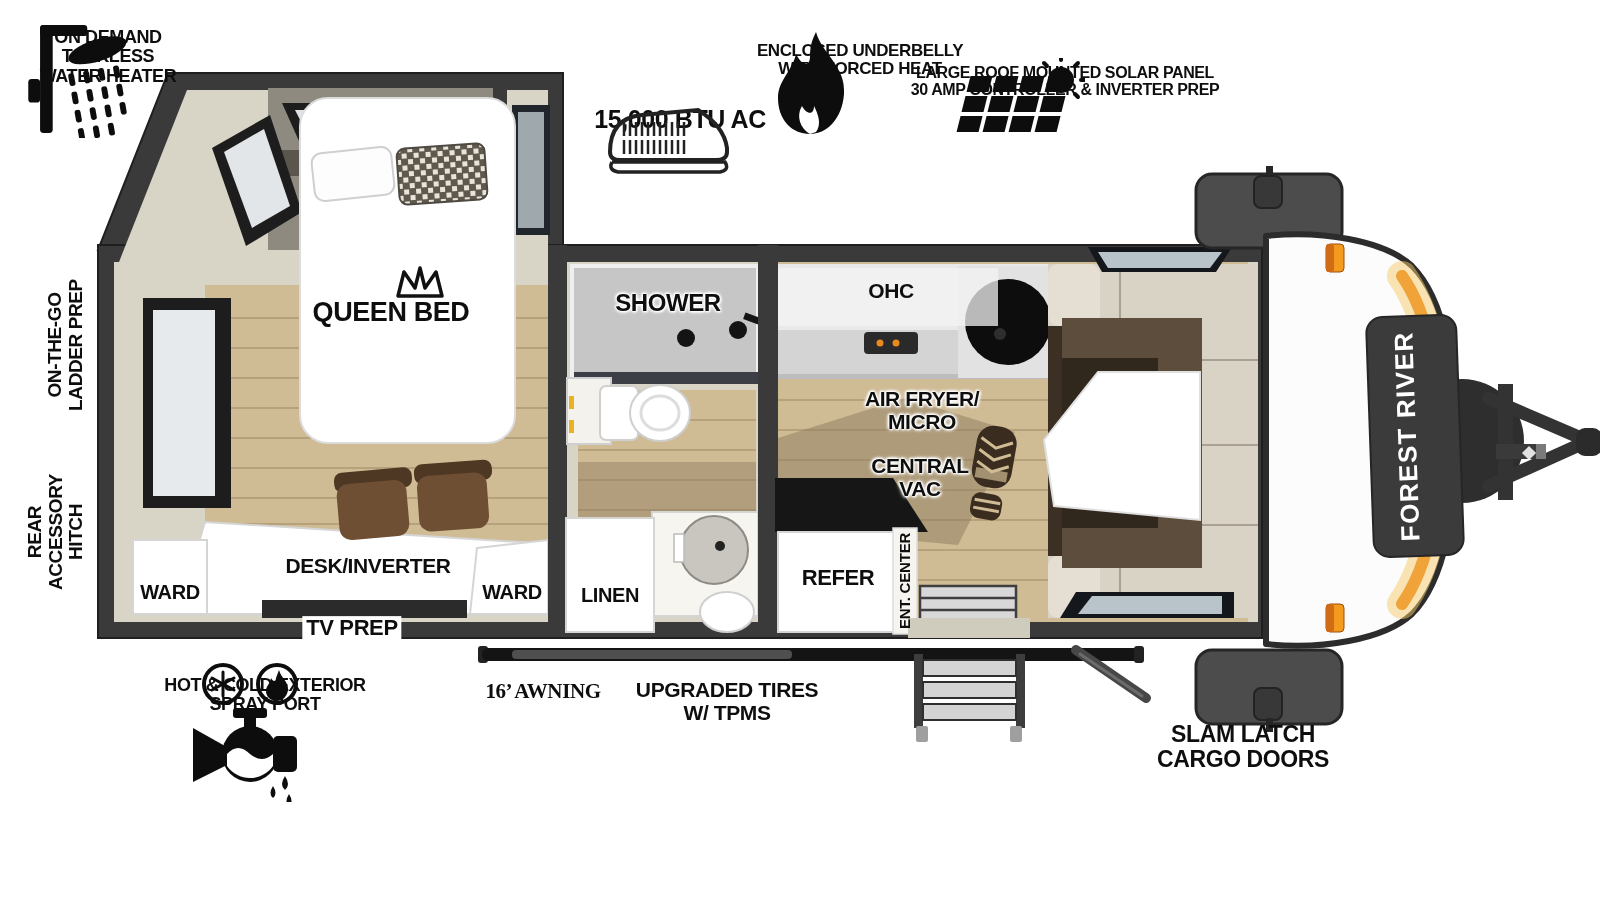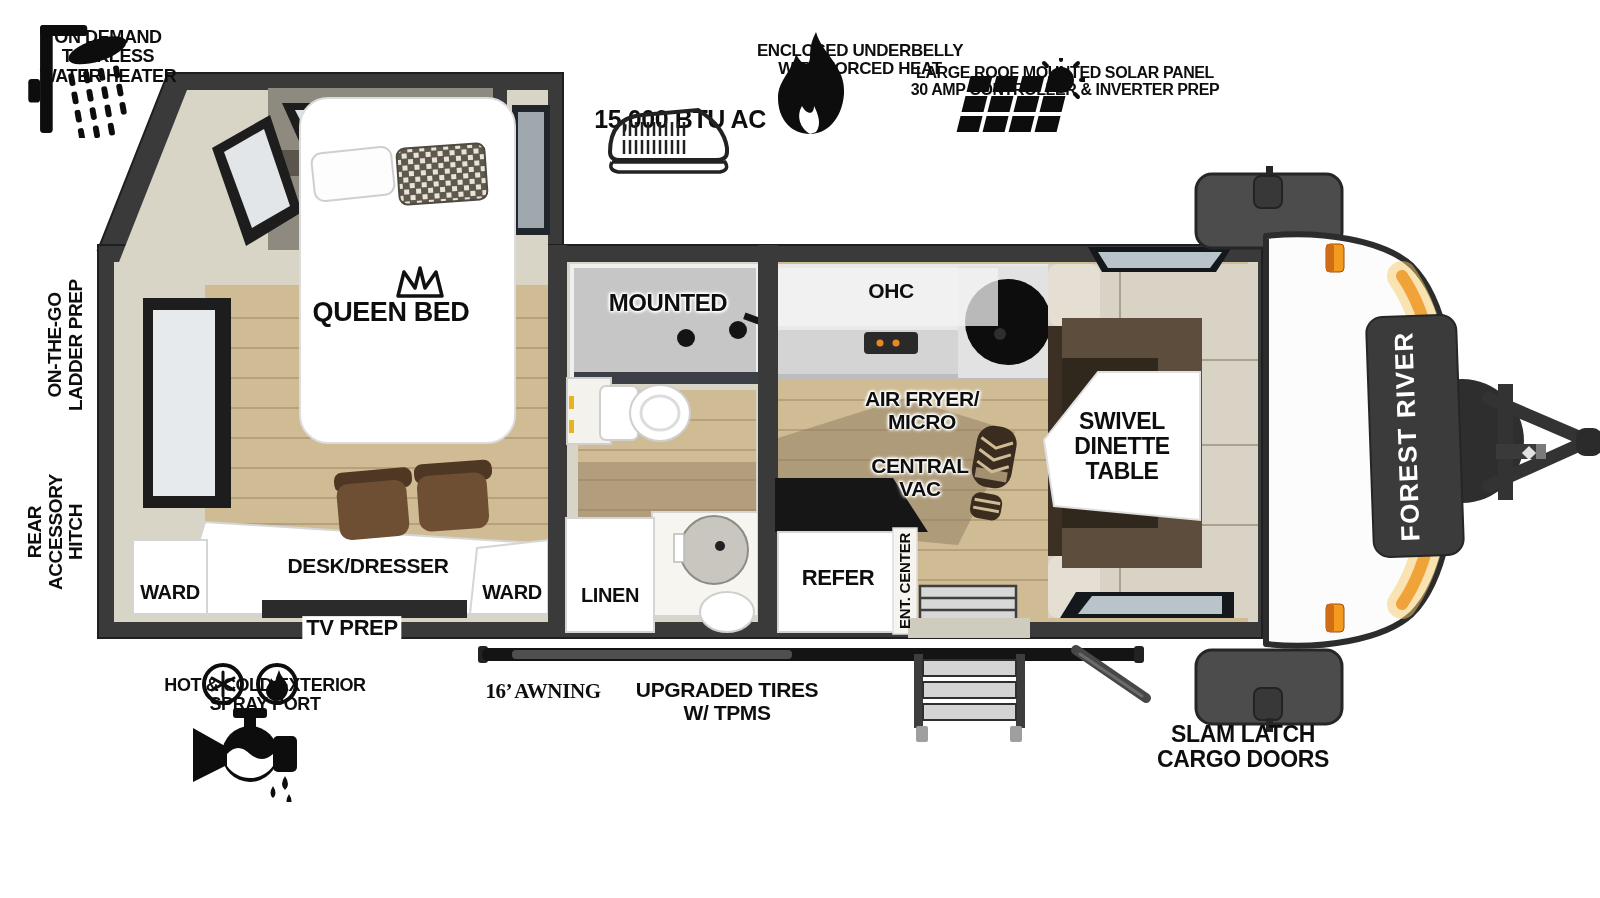--- a/index.html
+++ b/index.html
@@ -384,37 +384,32 @@
   <div>ON-THE-GO</div>
   <div>LADDER PREP</div>
 </div>
 <div class="lbl rot" style="left:56px;top:532px;font-size:19px;">
   <div>REAR</div>
   <div>ACCESSORY</div>
   <div>HITCH</div>
 </div>
 
 <div class="lbl halo" style="left:391px;top:313px;font-size:27px;">QUEEN BED</div>
-<div class="lbl halo" style="left:668px;top:303px;font-size:24px;">MOUNTED</div>
+<div class="lbl halo" style="left:668px;top:303px;font-size:24px;">SHOWER</div>
 <div class="lbl" style="left:891px;top:291px;font-size:21px;text-align:right;">OHC</div>
 <div class="lbl halo" style="left:922px;top:411px;font-size:21px;">
   <div>AIR FRYER/</div>
   <div>MICRO</div>
 </div>
 <div class="lbl halo" style="left:920px;top:478px;font-size:21px;">
   <div>CENTRAL</div>
   <div>VAC</div>
 </div>
-<div class="lbl" style="left:1122px;top:446px;font-size:23px;">
-  <div>SWIVEL</div>
-  <div>DINETTE</div>
-  <div>TABLE</div>
-</div>
 <div class="lbl" style="left:170px;top:593px;font-size:20px;">WARD</div>
-<div class="lbl" style="left:368px;top:566px;font-size:21px;">DESK/DRESSER</div>
+<div class="lbl" style="left:368px;top:566px;font-size:21px;">DESK/INVERTER</div>
 <div class="lbl" style="left:512px;top:593px;font-size:20px;">WARD</div>
 <div class="lbl chip" style="left:352px;top:628px;font-size:22px;">TV PREP</div>
 <div class="lbl" style="left:610px;top:596px;font-size:20px;">LINEN</div>
 <div class="lbl" style="left:838px;top:578px;font-size:22px;">REFER</div>
 <div class="lbl vert" style="left:905px;top:581px;font-size:15px;letter-spacing:-0.2px;">ENT. CENTER</div>
 
 <div class="lbl" style="left:543px;top:691px;font-size:21px;font-family:Liberation Serif, serif;">16’ AWNING</div>
 <div class="lbl" style="left:1243px;top:747px;font-size:23px;">
   <div>SLAM LATCH</div>
   <div>CARGO DOORS</div>

